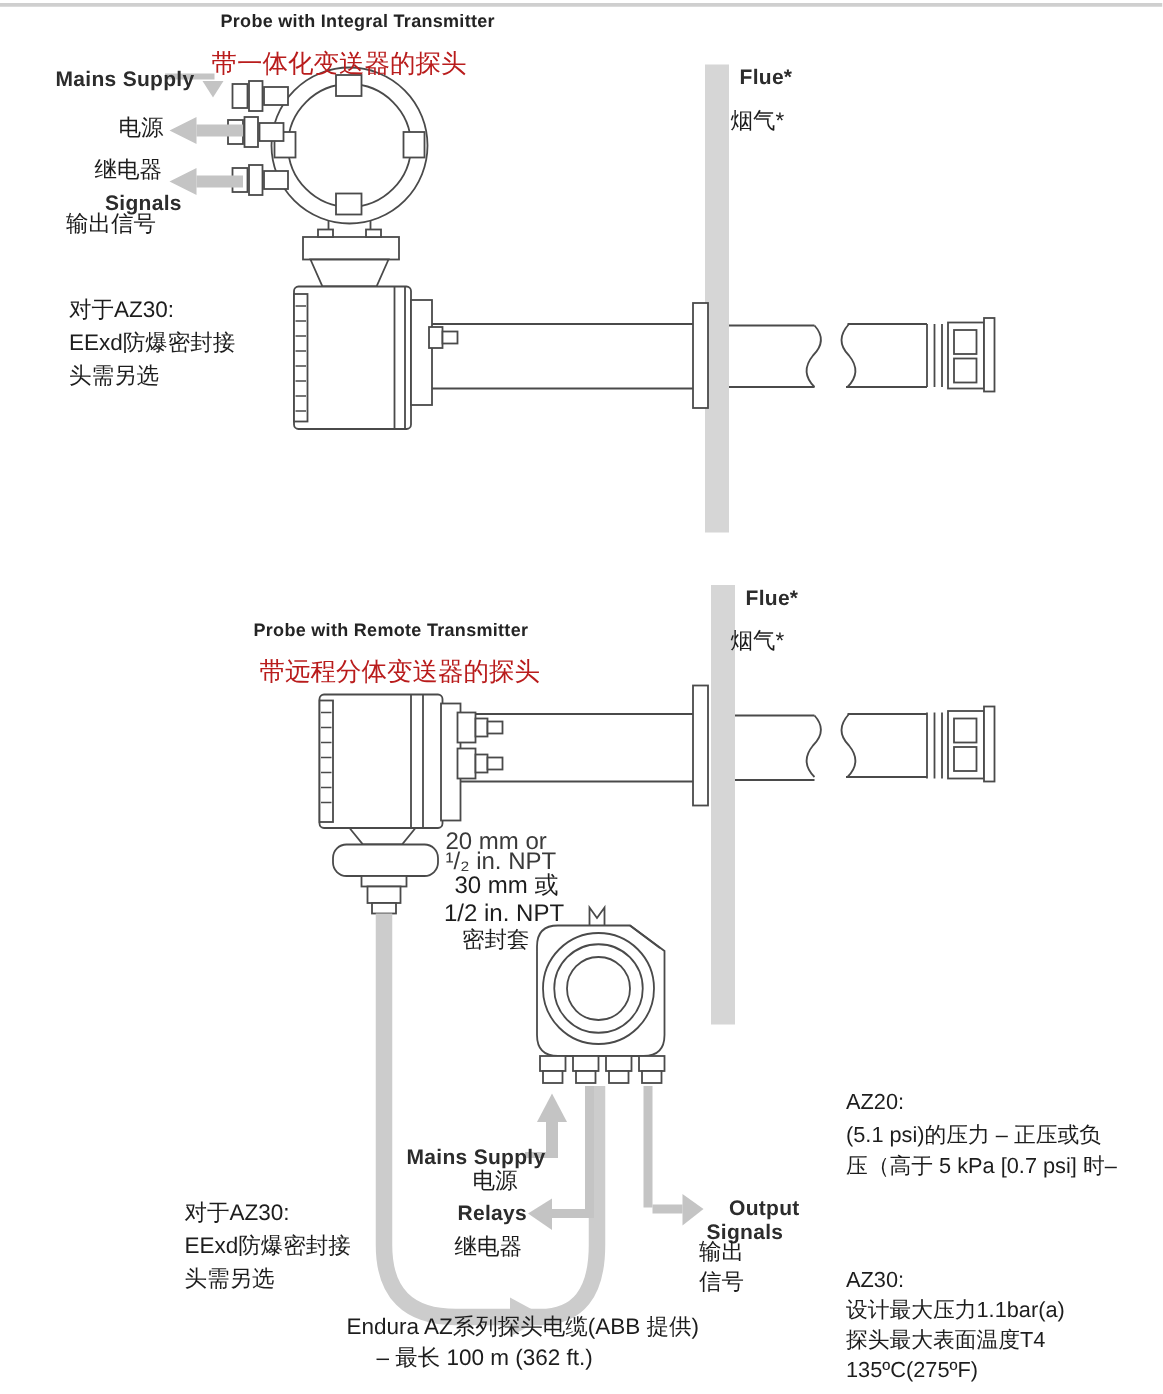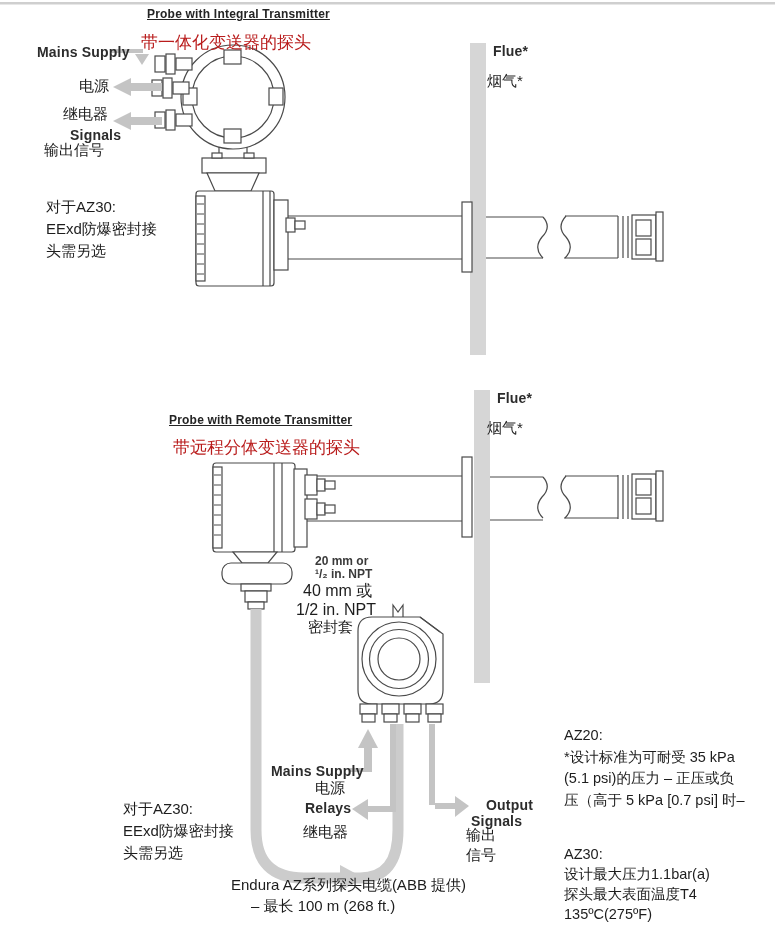--- a/index.html
+++ b/index.html
@@ -3,24 +3,24 @@
 <meta charset="utf-8">
 <style>
   html,body{margin:0;padding:0;}
   body{
     width:775px;height:929px;position:relative;background:#ffffff;
     font-family:"Liberation Sans",sans-serif;overflow:hidden;
   }
   #art{position:absolute;left:0;top:0;}
   .lbl{position:absolute;color:#222;white-space:nowrap;line-height:1.2;}
   .en{font-size:14px;font-weight:600;letter-spacing:.2px;color:#2c2c2c;}
-  .en-sm{font-size:12px;font-weight:700;color:#3a3a3a;line-height:13px;margin-left:18px;}
+  .en-sm{font-size:16px;font-weight:400;color:#3a3a3a;line-height:13px;}
   .zh{font-size:15px;color:#1d1d1d;}
   .zh-lg{font-size:16px;color:#1d1d1d;}
-  .title-en{font-size:12px;font-weight:700;color:#242424;letter-spacing:.2px;text-decoration:underline;}
+  .title-en{font-size:12px;font-weight:700;color:#242424;letter-spacing:.2px;}
   .title-zh{font-size:17px;color:#b91c1c;}
   .note{font-size:14.5px;color:#1d1d1d;}
   .note div{line-height:21.7px;}
   .note2 div{line-height:20px;}
   .az{font-size:15px;color:#1d1d1d;}
   .az div{line-height:22px;}
 </style>
 </head>
 <body>
 
@@ -205,44 +205,43 @@
 </div>
 
 <div class="lbl en" style="left:497px;top:390px">Flue*</div>
 <div class="lbl zh" style="left:487px;top:419px">烟气*</div>
 <div class="lbl title-en" style="left:169px;top:413px">Probe with Remote Transmitter</div>
 <div class="lbl title-zh" style="left:173px;top:438px">带远程分体变送器的探头</div>
 <div class="lbl en-sm" style="left:297px;top:555px">
   <div>20 mm or</div>
   <div>¹/₂ in. NPT</div>
 </div>
-<div class="lbl zh-lg" style="left:303px;top:581px">40 mm 或</div>
+<div class="lbl zh-lg" style="left:303px;top:581px">30 mm 或</div>
 <div class="lbl zh-lg" style="left:296px;top:600px">1/2 in. NPT</div>
 <div class="lbl zh" style="left:308px;top:618px">密封套</div>
 <div class="lbl en" style="left:271px;top:763px">Mains Supply</div>
 <div class="lbl zh" style="left:315px;top:779px">电源</div>
 <div class="lbl en" style="left:305px;top:800px">Relays</div>
 <div class="lbl zh" style="left:303px;top:823px">继电器</div>
 <div class="lbl en" style="left:486px;top:797px">Output</div>
 <div class="lbl en" style="left:471px;top:813px">Signals</div>
 <div class="lbl zh" style="left:466px;top:826px">输出</div>
 <div class="lbl zh" style="left:466px;top:846px">信号</div>
 <div class="lbl az" style="left:123px;top:798px">
   <div>对于AZ30:</div>
   <div>EExd防爆密封接</div>
   <div>头需另选</div>
 </div>
 
 <div class="lbl note" style="left:564px;top:725px">
   <div>AZ20:</div>
-  <div>*设计标准为可耐受 35 kPa</div>
   <div>(5.1 psi)的压力 – 正压或负</div>
   <div>压（高于 5 kPa [0.7 psi] 时–</div>
 </div>
 <div class="lbl note note2" style="left:564px;top:844px">
   <div>AZ30:</div>
   <div>设计最大压力1.1bar(a)</div>
   <div>探头最大表面温度T4</div>
   <div>135ºC(275ºF)</div>
 </div>
 
 <div class="lbl zh" style="left:231px;top:876px">Endura AZ系列探头电缆(ABB 提供)</div>
-<div class="lbl zh" style="left:251px;top:897px">– 最长 100 m (268 ft.)</div>
+<div class="lbl zh" style="left:251px;top:897px">– 最长 100 m (362 ft.)</div>
 
 </body></html>

